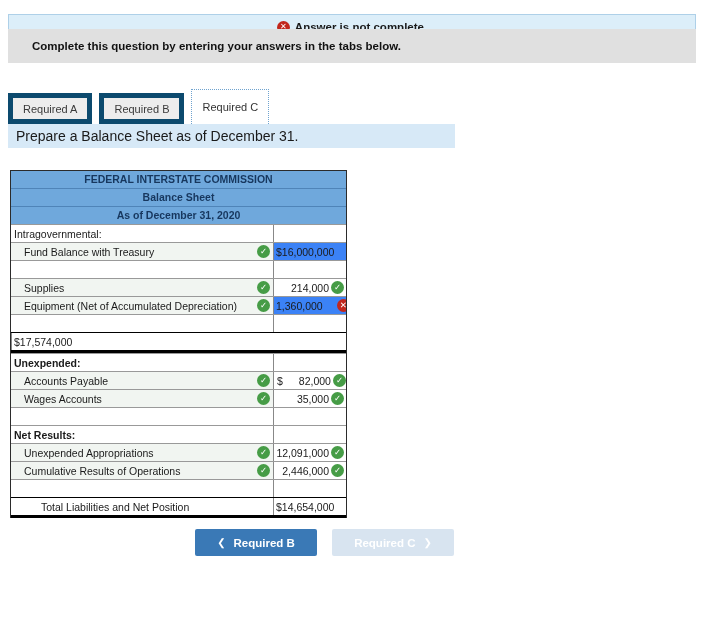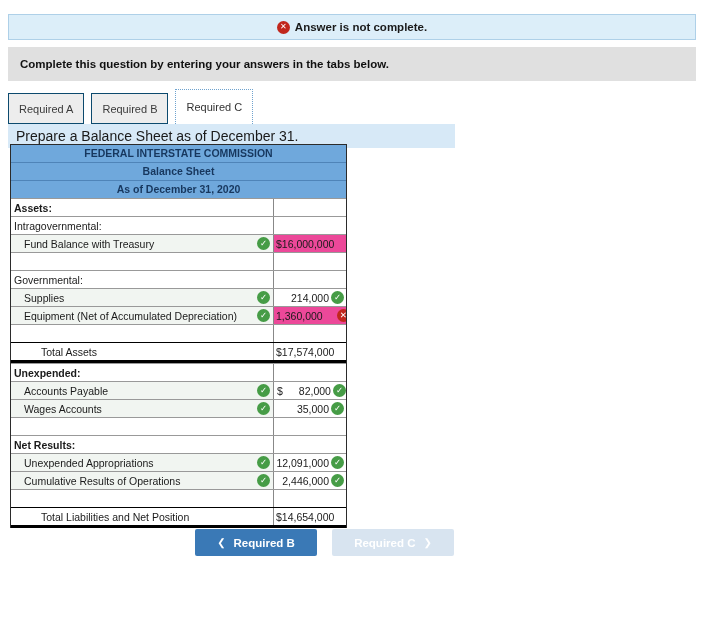--- a/index.html
+++ b/index.html
@@ -15,45 +15,45 @@
     display:flex;align-items:center;justify-content:center;gap:5px;
     font-size:11.5px;font-weight:bold;color:#1a1a1a;
   }
   .err-badge{
     width:13px;height:13px;border-radius:50%;background:#c1271d;color:#fff;
     display:inline-flex;align-items:center;justify-content:center;
     font-size:8px;font-weight:bold;line-height:1;flex:0 0 auto;
   }
   
   .instruction-box{
-    position:absolute;left:8px;top:47px;width:688px;height:34px;box-sizing:border-box;
-    background:#e0e0e0;display:flex;align-items:center;padding-left:12px;
+    position:absolute;left:8px;top:29px;width:688px;height:34px;box-sizing:border-box;
+    background:#e0e0e0;display:flex;align-items:center;padding-left:24px;
     font-size:11.5px;font-weight:bold;color:#111;
   }
   
   .tabs{position:absolute;left:8px;top:89px;height:35px;display:flex;align-items:flex-end;}
   .tab{
     box-sizing:border-box;height:31px;min-width:66px;padding:0 10px;margin-right:7px;
-    background:#ededed;border:1px solid #0c4a6e;
+    background:#ededed;border:5px solid #0c4a6e;
     display:flex;align-items:center;justify-content:center;
     font-size:11px;color:#3a3a3a;cursor:pointer;
   }
   .tab.active{
     height:35px;background:#ffffff;border:1px dotted #6fa3cf;border-bottom:none;
     min-width:72px;color:#333;
   }
   
   .prompt-bar{
     position:absolute;left:8px;top:124px;width:447px;height:24px;box-sizing:border-box;
     background:#d7e9f7;display:flex;align-items:center;padding-left:8px;
     font-size:14px;color:#1a1a1a;
   }
   
   .bs-table{
-    position:absolute;left:10px;top:144px;width:337px;box-sizing:border-box;
+    position:absolute;left:10px;top:170px;width:337px;box-sizing:border-box;
     border-left:1px solid #2b2b2b;border-right:1px solid #2b2b2b;border-top:1px solid #2b2b2b;
     font-size:10.5px;color:#1a1a1a;
   }
   .bs-heading{
     background:#6fa8dc;color:#17375e;font-weight:bold;text-align:center;
     height:17px;line-height:17px;border-top:1px solid #4f84b8;font-size:10.5px;
   }
   .bs-heading:first-child{border-top:none;}
   .bs-row{display:flex;border-top:1px solid #999;height:17px;}
   .bs-row.total{border-top:1px solid #000;border-bottom:3px solid #000;}
@@ -62,21 +62,21 @@
     padding-left:3px;background:#fff;overflow:hidden;white-space:nowrap;
   }
   .cell-label.answered{background:#f1f5f1;}
   .cell-label.bold{font-weight:bold;}
   .cell-label.ind1{padding-left:13px;}
   .cell-label.ind2{padding-left:30px;}
   .cell-value{
     flex:1 1 auto;box-sizing:border-box;border-left:1px solid #888;background:#fff;
     display:flex;align-items:center;padding:0 2px;overflow:hidden;white-space:nowrap;
   }
-  .cell-value.wrong{background:#ec4899;gap:12px;}
+  .cell-value.wrong{background:#3b82f6;gap:12px;}
   .num{margin-left:auto;}
   .num.left{margin-left:0;}
   .cur{margin-right:auto;padding-left:1px;}
   .cur + .num{margin-left:16px;}
   .status-icon{
     width:13px;height:13px;border-radius:50%;flex:0 0 auto;
     display:inline-flex;align-items:center;justify-content:center;
     color:#fff;font-size:8.5px;font-weight:bold;line-height:1;
   }
   .status-icon.ok{background:#469c46;}
@@ -114,26 +114,20 @@
 <div class="prompt-bar">
   <span>Prepare a Balance Sheet as of December 31.</span>
 </div>
 
 <div class="bs-table">
   <div class="bs-heading">FEDERAL INTERSTATE COMMISSION</div>
   <div class="bs-heading">Balance Sheet</div>
   <div class="bs-heading">As of December 31, 2020</div>
   <div>
       <div class="bs-row section">
-        <div class="cell-label ind0 bold">
-          <span>Assets:</span>
-        </div>
-        <div class="cell-value"></div>
-      </div>
-      <div class="bs-row section">
         <div class="cell-label ind0">
           <span>Intragovernmental:</span>
         </div>
         <div class="cell-value"></div>
       </div>
       <div class="bs-row item">
         <div class="cell-label ind1 answered">
           <span>Fund Balance with Treasury</span>
           <span class="status-icon ok">✓</span>
         </div>
@@ -141,26 +135,20 @@
           <span class="num">$16,000,000</span>
           <span class="status-icon err">✕</span>
         </div>
       </div>
       <div class="bs-row blank">
         <div class="cell-label ind0">
           <span></span>
         </div>
         <div class="cell-value"></div>
       </div>
-      <div class="bs-row section">
-        <div class="cell-label ind0">
-          <span>Governmental:</span>
-        </div>
-        <div class="cell-value"></div>
-      </div>
       <div class="bs-row item">
         <div class="cell-label ind1 answered">
           <span>Supplies</span>
           <span class="status-icon ok">✓</span>
         </div>
         <div class="cell-value">
           <span class="num">214,000</span>
           <span class="status-icon ok">✓</span>
         </div>
       </div>
@@ -174,23 +162,20 @@
           <span class="status-icon err">✕</span>
         </div>
       </div>
       <div class="bs-row blank">
         <div class="cell-label ind0">
           <span></span>
         </div>
         <div class="cell-value"></div>
       </div>
       <div class="bs-row total">
-        <div class="cell-label ind2">
-          <span>Total Assets</span>
-        </div>
         <div class="cell-value">
           <span class="num left">$17,574,000</span>
         </div>
       </div>
       <div class="bs-row section">
         <div class="cell-label ind0 bold">
           <span>Unexpended:</span>
         </div>
         <div class="cell-value"></div>
       </div>

